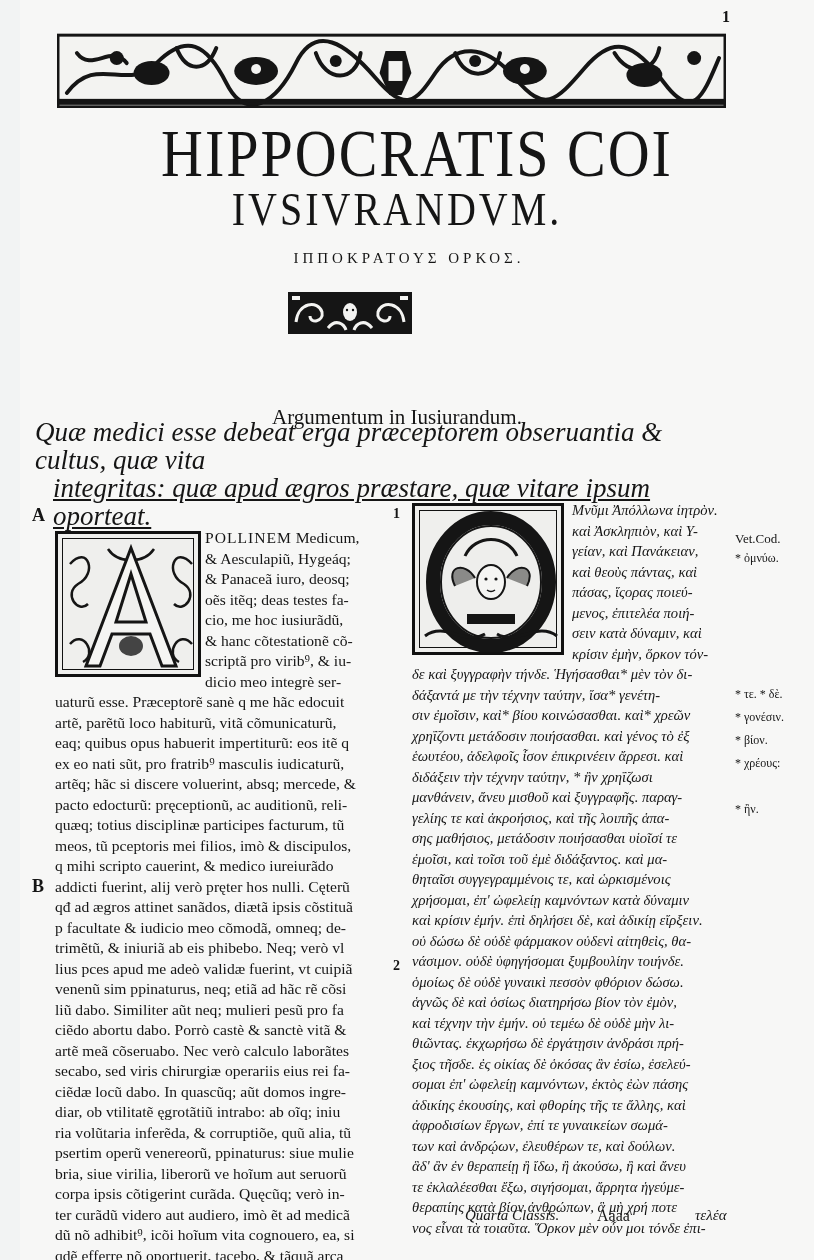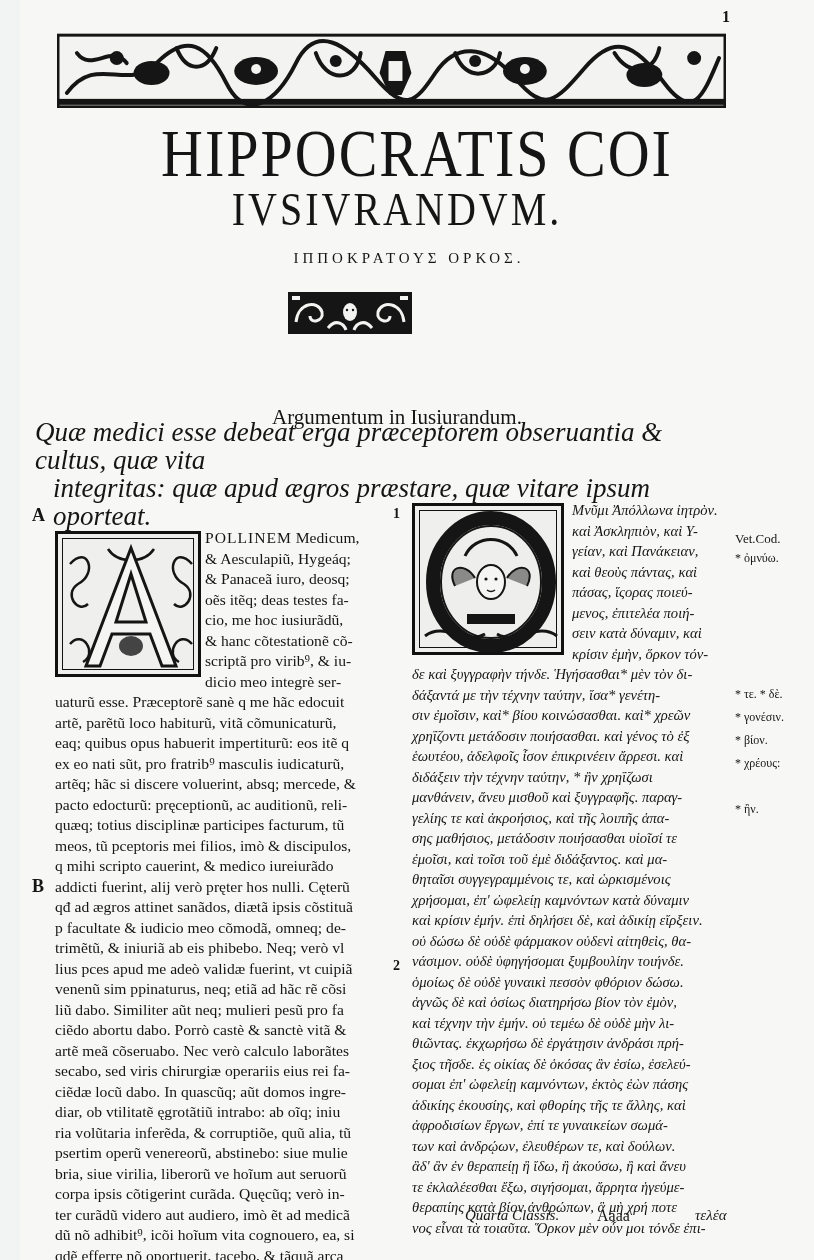--- a/index.html
+++ b/index.html
@@ -41,21 +41,21 @@
   .tailpiece { position:absolute; left:268px; top:292px; width:124px; height:42px; }
 
   .argument-heading {
     position:absolute; left:0; top:360px; width:794px; text-align:center;
     font-size:21px; padding-right:40px; box-sizing:border-box;margin-top:45px;
   }
   .summary {
     position:absolute; left:15px; top:418px; width:700px;
     font-style:italic; font-size:27px; line-height:28px;
   }
-  .summary .line2 { display:block; padding-left:18px; }
+  .summary .line2 { display:block; padding-left:18px;text-decoration:underline; }
 
   
   .col-left { position:absolute; left:35px; top:500px; width:345px;margin-top:28px; }
   .col-right { position:absolute; left:392px; top:500px; width:300px; }
   .margin-letter { position:absolute; font-weight:bold; font-size:18px; }
   .margin-num { position:absolute; font-weight:bold; font-size:14px; }
 
   .dropcap {
     position:absolute; width:146px; height:146px;
     border:3px solid #111; box-sizing:border-box; background:#efefed;
@@ -197,21 +197,21 @@
       <div>trimẽtũ, &amp; iniuriã ab eis phibebo. Neq; verò vl</div>
       <div>lius pces apud me adeò validæ fuerint, vt cuipiã</div>
       <div>venenũ sim ppinaturus, neq; etiã ad hãc rẽ cõsi</div>
       <div>liũ dabo. Similiter aũt neq; mulieri pesũ pro fa</div>
       <div>ciẽdo abortu dabo. Porrò castè &amp; sanctè vitã &amp;</div>
       <div>artẽ meã cõseruabo. Nec verò calculo laborãtes</div>
       <div>secabo, sed viris chirurgiæ operariis eius rei fa-</div>
       <div>ciẽdæ locũ dabo. In quascũq; aũt domos ingre-</div>
       <div>diar, ob vtilitatẽ ęgrotãtiũ intrabo: ab oĩq; iniu</div>
       <div>ria volũtaria inferẽda, &amp; corruptiõe, quũ alia, tũ</div>
-      <div>psertim operũ venereorũ, abstinebo: siue mulie</div>
+      <div>psertim operũ venereorũ, ppinaturus: siue mulie</div>
       <div>bria, siue virilia, liberorũ ve hoĩum aut seruorũ</div>
       <div>corpa ipsis cõtigerint curãda. Quęcũq; verò in-</div>
       <div>ter curãdũ videro aut audiero, imò ẽt ad medicã</div>
       <div>dũ nõ adhibit⁹, icõi hoĩum vita cognouero, ea, si</div>
       <div>qdẽ efferre nõ oportuerit, tacebo, &amp; tãquã arca</div>
       <div>na apud mę cõtinebo. Hoc igit iusiurãdũ mihi</div>
     </div>
   </div>
   <div class="catch-left">integrè</div>
 

